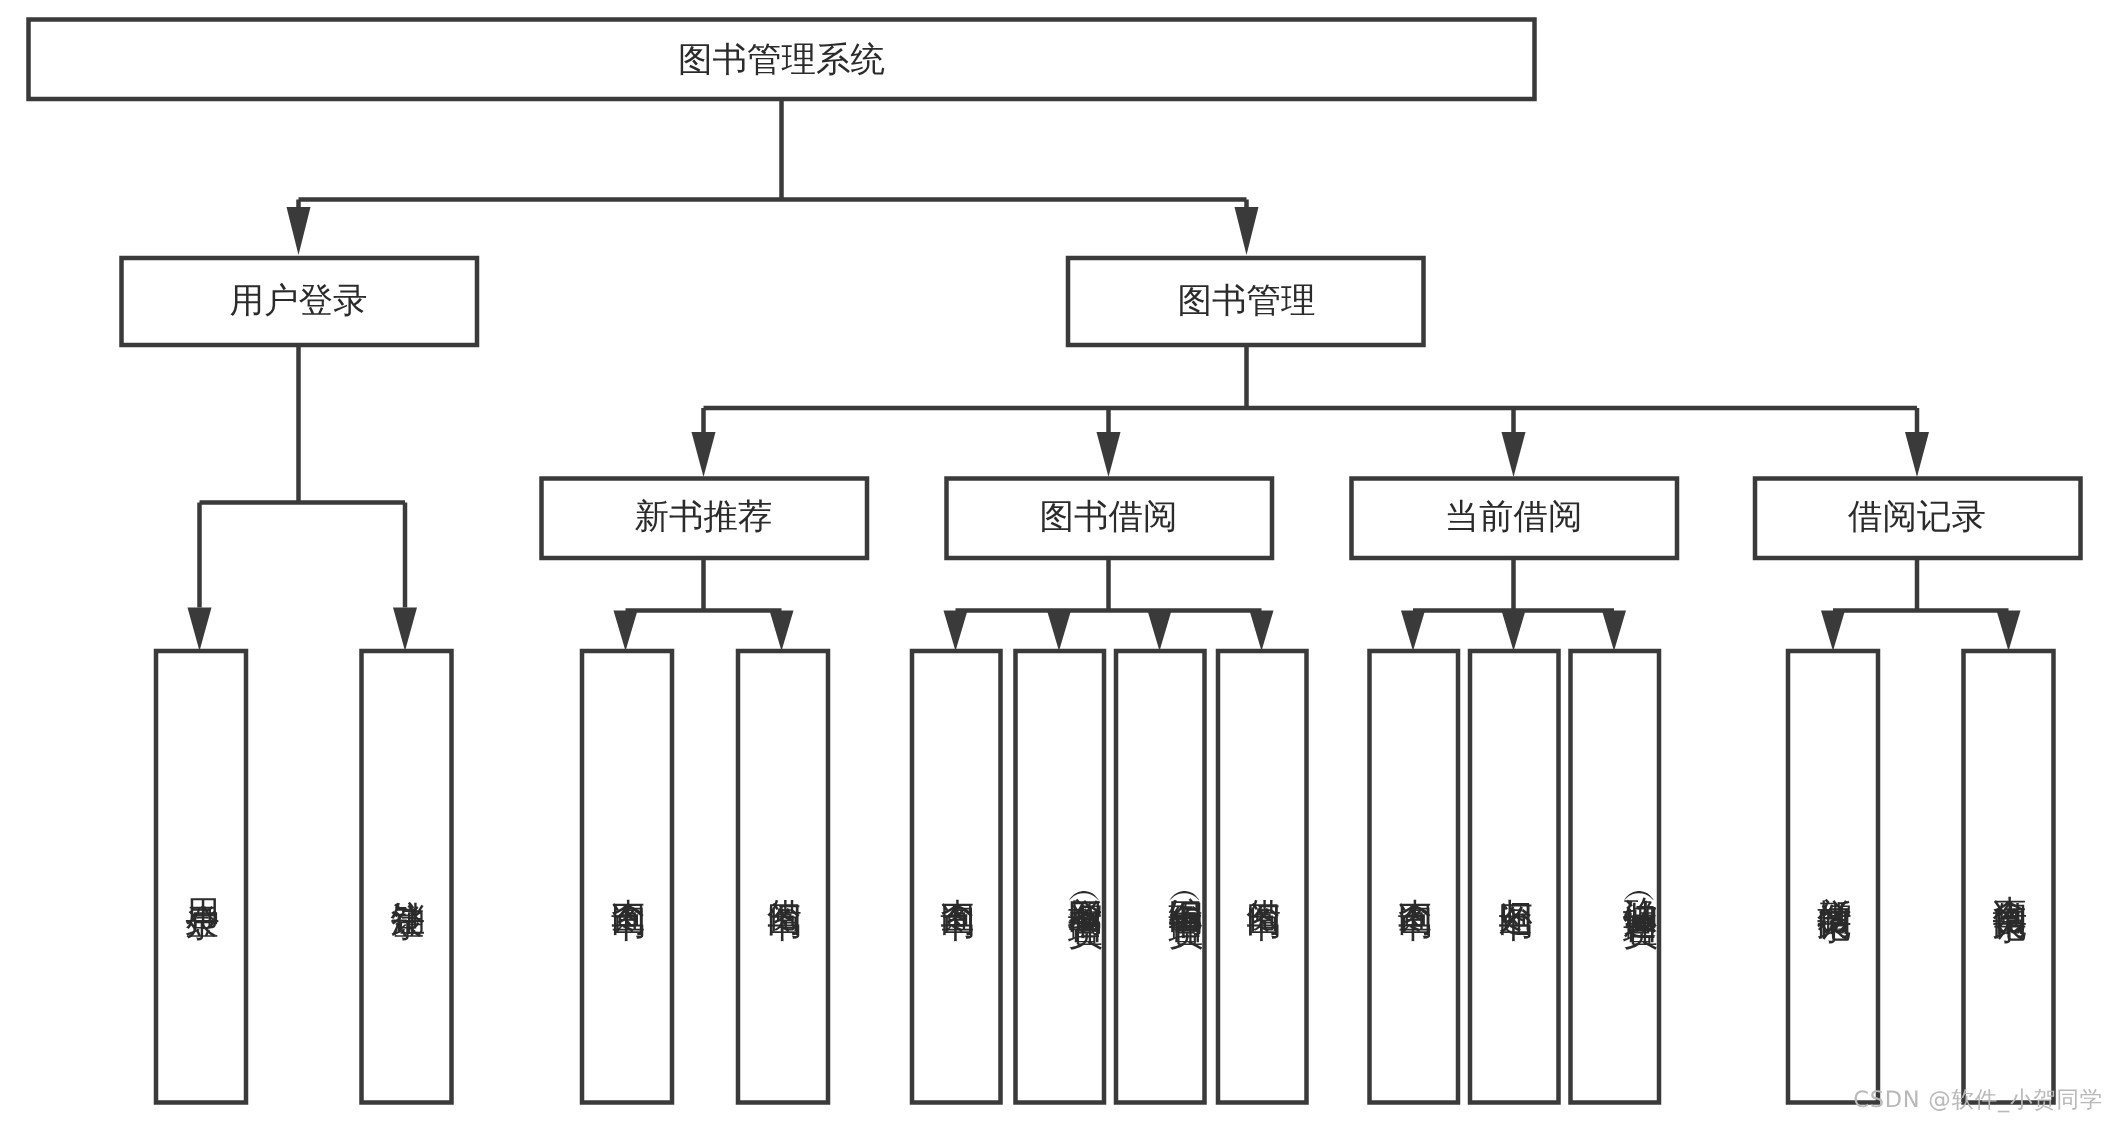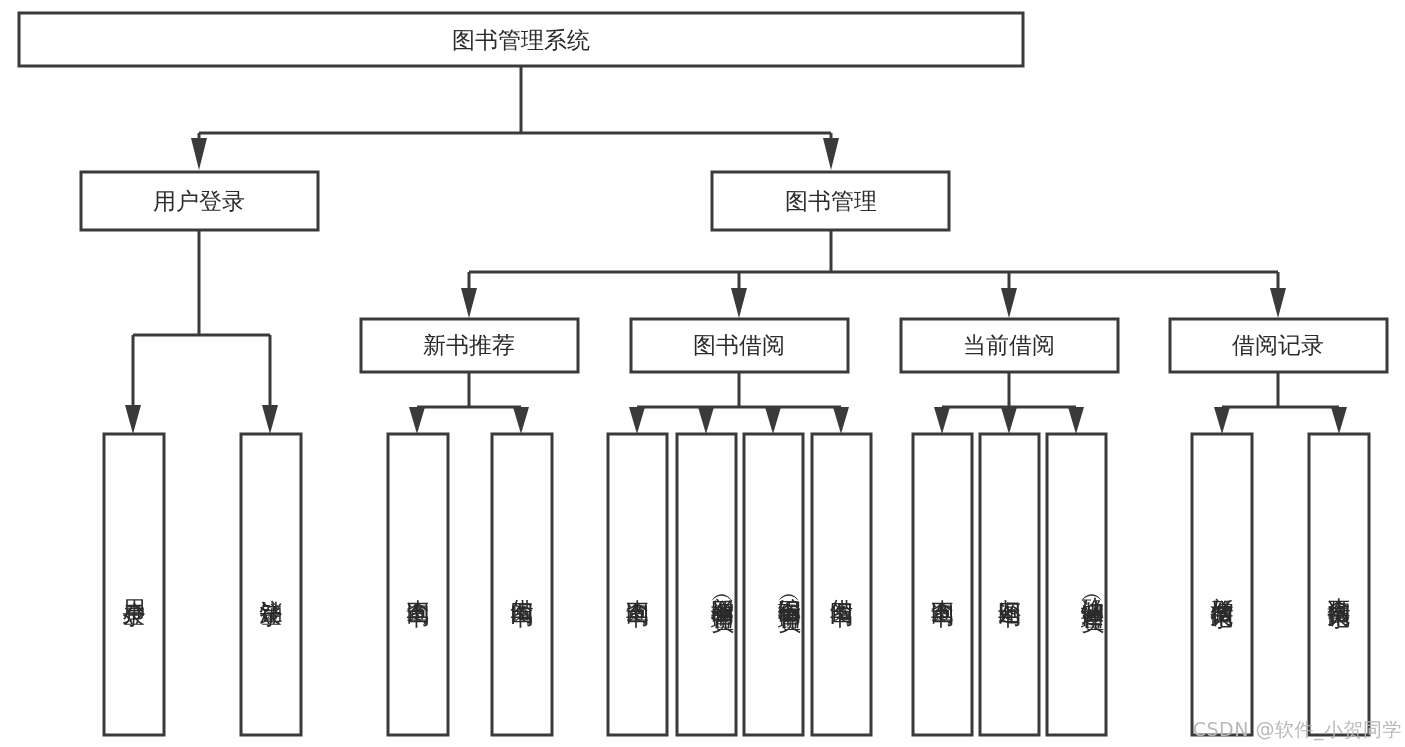--- a/index.html
+++ b/index.html
@@ -64,21 +64,21 @@
     justify-content: center;
     text-align: center;
     white-space: nowrap;
     pointer-events: none;
   }
   .watermark {
     position: absolute;
     right: 8px;
     bottom: 4px;
     font-family: "DejaVu Sans", "Liberation Sans", sans-serif;
-    font-size: 19px;
+    font-size: 15px;
     color: #b9b9b9;
     white-space: nowrap;
     letter-spacing: 0.5px;
   }
 </style>
 </head>
 <body>
 
 <div id="diagram-root">
 

